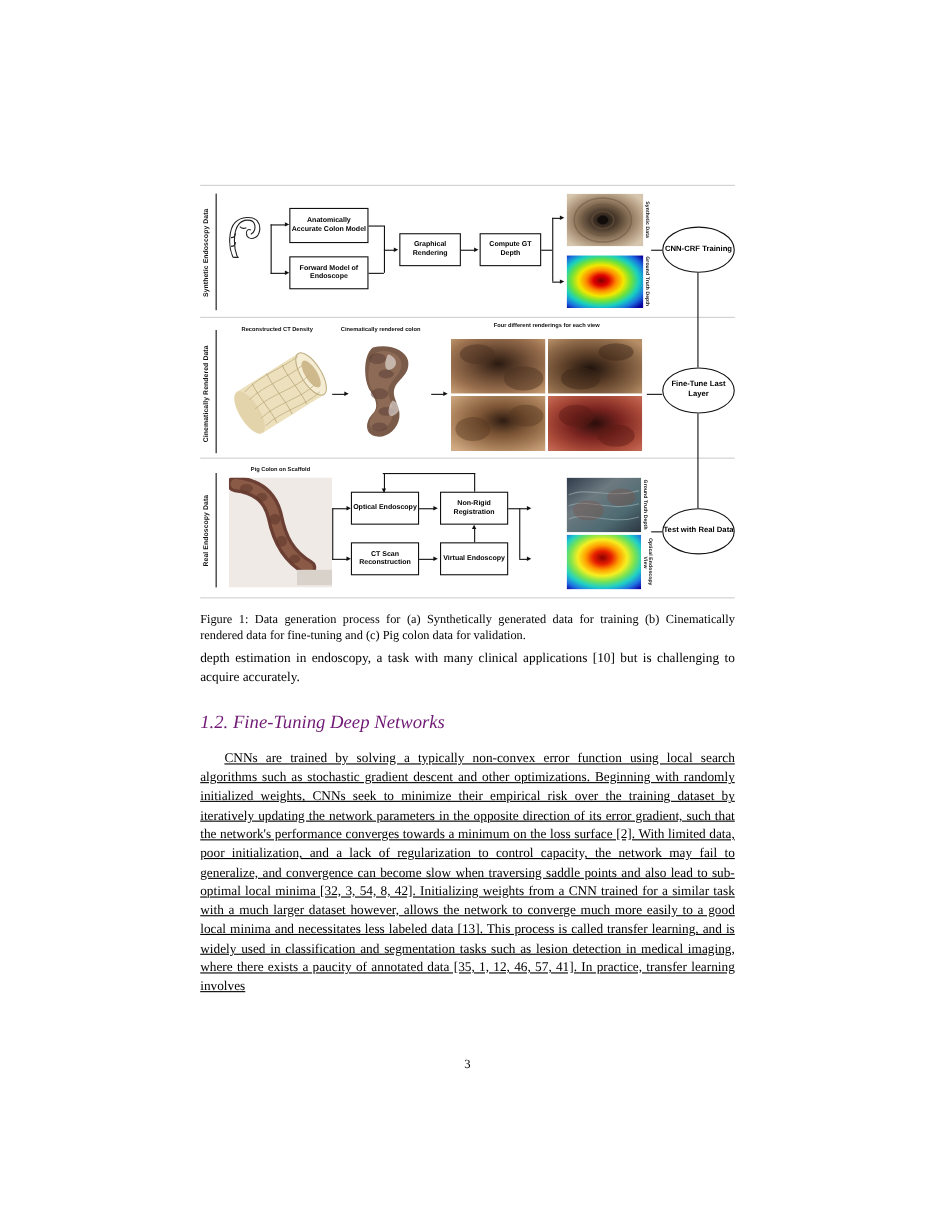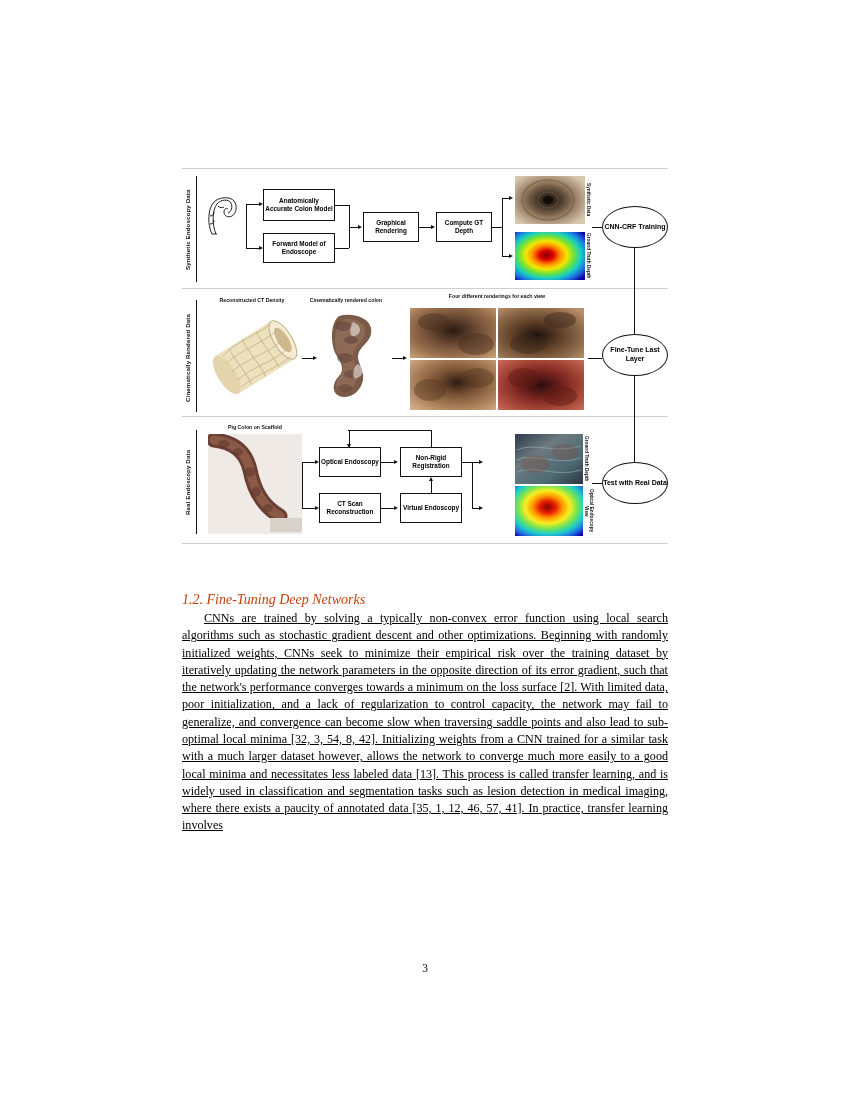--- a/index.html
+++ b/index.html
@@ -158,25 +158,25 @@
   
   .bodytext {
     font-size: 12.1px;
     line-height: 1.43;
     text-align: justify;
     color: #000;
     margin-top: 22px;
   }
   .bodytext p { margin: 0; }
   .sec-head {
-    font-size: 14px;
+    font-size: 17px;
     font-style: italic;
     margin-top: 20px;
-    margin-bottom: 0;
-    color: #c2410c;
+    margin-bottom: 12px;
+    color: #701a75;
   }
   .indent { text-indent: 22px; text-decoration: underline; }
 
   .pagenum {
     position: absolute;
     left: 0; right: 0;
     top: 962px;
     text-align: center;
     font-size: 11.5px;
     color: #000;
@@ -514,23 +514,27 @@
         <div class="ellipse" style="left:420px; top:294px; width:66px; height:42px;">Test with Real Data</div>
 
         <div class="vline" style="left:452px; top:80px; width:1px; height:86px;"></div>
         <div class="vline" style="left:452px; top:208px; width:1px; height:86px;"></div>
 
         <div class="hline" style="left:410px; top:59px; width:10px; height:1px;"></div>
         <div class="hline" style="left:406px; top:190px; width:14px; height:1px;"></div>
         <div class="hline" style="left:410px; top:315px; width:10px; height:1px;"></div>
       </div>
 
+      <div class="caption" style="top:382px; position:absolute; width:486px;">
+        <span>Figure 1:</span><span> Data generation process for (a) Synthetically generated data for training (b) Cinematically rendered data for fine-tuning and (c) Pig colon data for validation.</span>
+      </div>
     </div>
 
     <div class="bodytext">
+      <p>depth estimation in endoscopy, a task with many clinical applications [10] but is challenging to acquire accurately.</p>
       <div class="sec-head">1.2. Fine-Tuning Deep Networks</div>
       <p class="indent">CNNs are trained by solving a typically non-convex error function using local search algorithms such as stochastic gradient descent and other optimizations. Beginning with randomly initialized weights, CNNs seek to minimize their empirical risk over the training dataset by iteratively updating the network parameters in the opposite direction of its error gradient, such that the network's performance converges towards a minimum on the loss surface [2]. With limited data, poor initialization, and a lack of regularization to control capacity, the network may fail to generalize, and convergence can become slow when traversing saddle points and also lead to sub-optimal local minima [32, 3, 54, 8, 42]. Initializing weights from a CNN trained for a similar task with a much larger dataset however, allows the network to converge much more easily to a good local minima and necessitates less labeled data [13].    This process is called transfer learning, and is widely used in classification and segmentation tasks such as lesion detection in medical imaging, where there exists a paucity of annotated data [35, 1, 12, 46, 57, 41]. In practice, transfer learning involves</p>
     </div>
 
   </div>
 
   <div class="pagenum">3</div>
 </div>
 
 </body></html>

